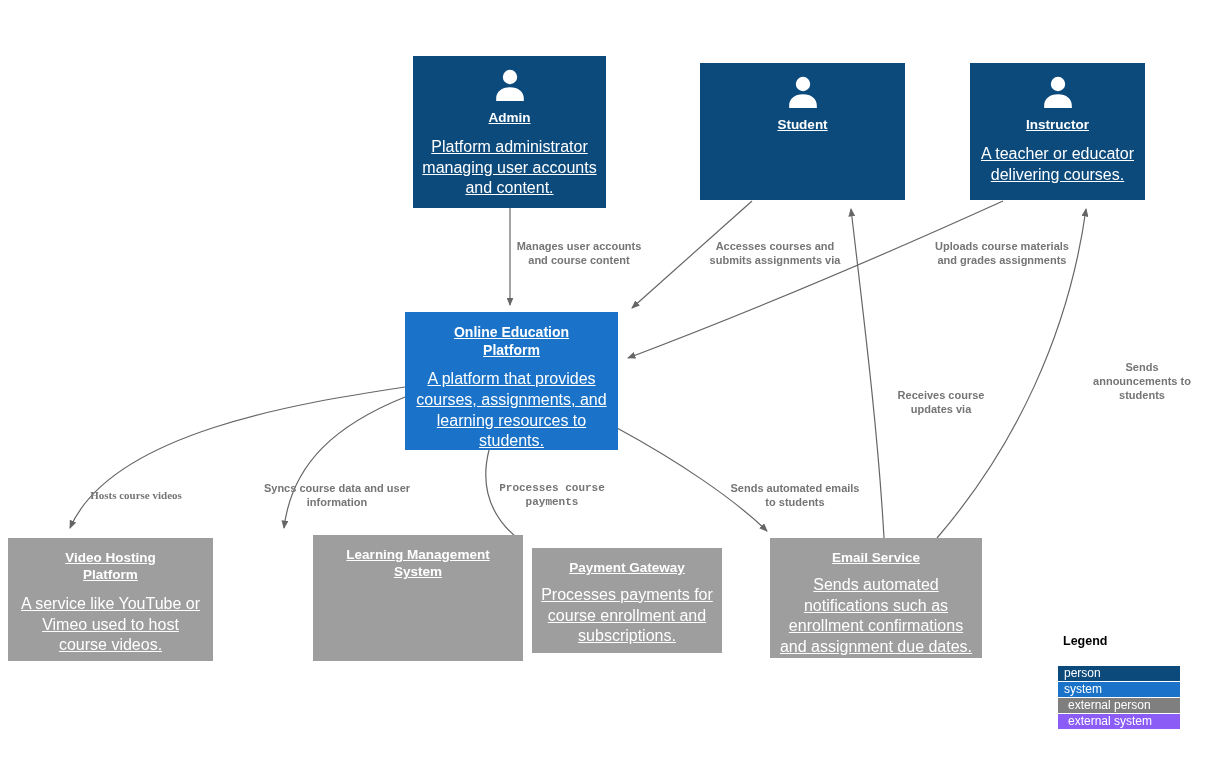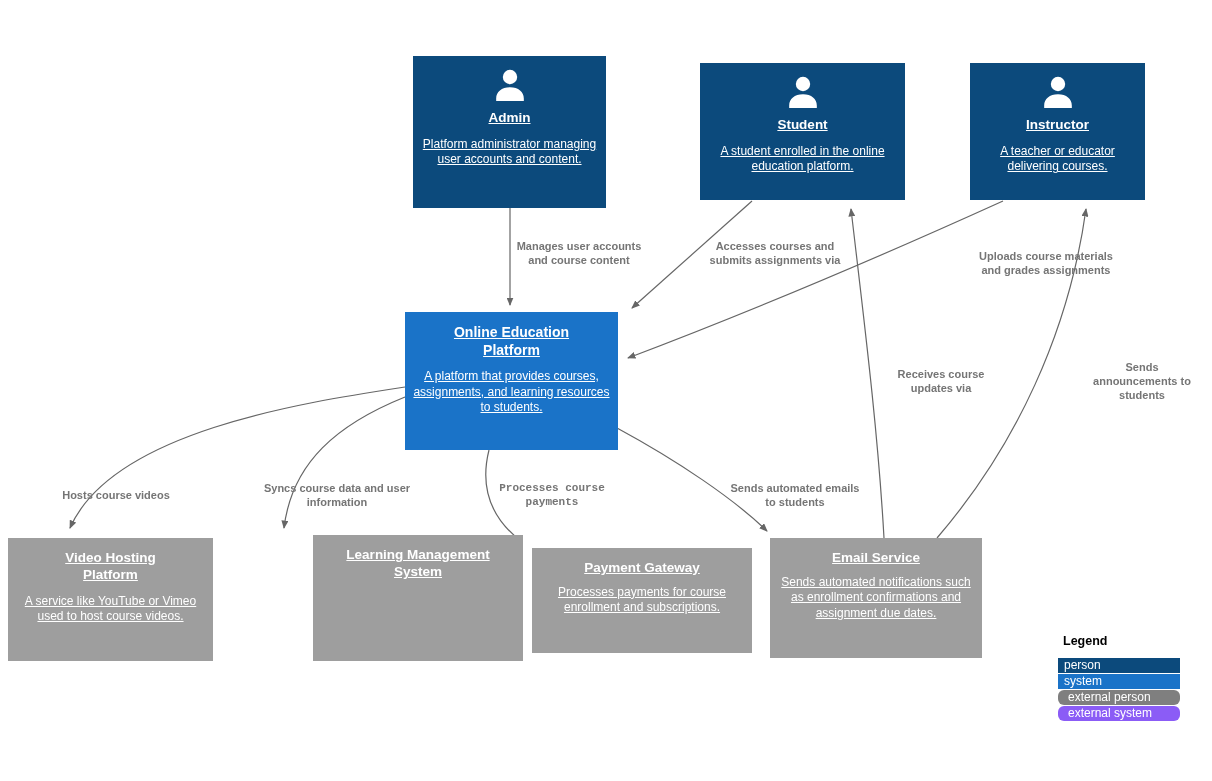--- a/index.html
+++ b/index.html
@@ -8,39 +8,39 @@
     font-family:"Liberation Sans", sans-serif; overflow:hidden;
   }
   svg.edges { position:absolute; left:0; top:0; width:1212px; height:781px; }
   .node {
     position:absolute; box-sizing:border-box; color:#ffffff;
     display:flex; flex-direction:column; align-items:center;
     text-align:center;
     text-decoration:underline;
   }
   .node .title { font-weight:bold; font-size:13.5px; line-height:1.25; }
-  .node .desc  { font-size:12px; line-height:1.3; margin-top:10px; padding:0 8px; }
+  .node .desc  { font-size:16px; line-height:1.3; margin-top:10px; padding:0 8px; }
   .person-node { padding-top:10px; }
   .person-node .title { margin-top:2px; }
   .platform-node { padding-top:12px; }
   .platform-node .title { font-size:14px; }
   .ext-node { padding-top:12px; }
   .icon-person { width:42px; height:42px; }
   .edge-label {
     position:absolute; font-size:11px; font-weight:bold; color:#757575;
     text-align:center; line-height:1.25; transform:translateX(-50%);
   }
   .legend { position:absolute; }
-  .legend .legend-title { font-size:12.5px; font-weight:bold; color:#000; margin:0 0 10px 5px; }
+  .legend .legend-title { font-size:12.5px; font-weight:bold; color:#000; margin:0 0 18px 5px; }
   .legend .legend-row {
     width:122px; height:15px; line-height:15px; margin-bottom:1px;
     color:#ffffff; font-size:12px; padding-left:6px; box-sizing:border-box;
     white-space:nowrap; overflow:hidden;
   }
-  .legend .legend-row.indent { padding-left:10px;border-radius:6px; }
+  .legend .legend-row.indent { padding-left:10px; }
 </style>
 </head>
 <body>
 
 <div id="canvas">
 
   <svg class="edges" viewBox="0 0 1212 781">
     <defs>
       <marker id="arrow" markerWidth="9" markerHeight="7" refX="7.5" refY="3.5" orient="auto" markerUnits="userSpaceOnUse">
         <path d="M0,0 L8.5,3.5 L0,7 z" fill="#666666"></path>
@@ -67,21 +67,20 @@
     <div class="title">Admin</div>
     <div class="desc">Platform administrator managing user accounts and content.</div>
   </div>
 
   <div class="node person-node" style="left: 700px; top: 63px; width: 205px; height: 137px; background-color: rgb(12, 74, 124);">
     <svg class="icon-person" viewBox="0 0 24 24">
       <circle cx="12" cy="6.3" r="4.1" fill="#ffffff"></circle>
       <path d="M12 12.2c-4.8 0-7.9 2.7-7.9 6.4V20h15.8v-1.4c0-3.7-3.1-6.4-7.9-6.4z" fill="#ffffff"></path>
     </svg>
     <div class="title">Student</div>
-    <div class="desc">A student enrolled in the online education platform.</div>
   </div>
 
   <div class="node person-node" style="left: 970px; top: 63px; width: 175px; height: 137px; background-color: rgb(12, 74, 124);">
     <svg class="icon-person" viewBox="0 0 24 24">
       <circle cx="12" cy="6.3" r="4.1" fill="#ffffff"></circle>
       <path d="M12 12.2c-4.8 0-7.9 2.7-7.9 6.4V20h15.8v-1.4c0-3.7-3.1-6.4-7.9-6.4z" fill="#ffffff"></path>
     </svg>
     <div class="title">Instructor</div>
     <div class="desc">A teacher or educator delivering courses.</div>
   </div>
@@ -93,38 +92,38 @@
 
   <div class="node ext-node" style="left: 8px; top: 538px; width: 205px; height: 123px; background-color: rgb(158, 158, 158);">
     <div class="title" style="max-width:130px;">Video Hosting Platform</div>
     <div class="desc">A service like YouTube or Vimeo used to host course videos.</div>
   </div>
 
   <div class="node ext-node" style="left: 275px; top: 535px; width: 210px; height: 126px; background-color: rgb(158, 158, 158); margin-left: 38px;">
     <div class="title" style="max-width:170px;">Learning Management System</div>
   </div>
 
-  <div class="node ext-node" style="left: 532px; top: 548px; width: 220px; height: 105px; background-color: rgb(158, 158, 158);">
+  <div class="node ext-node" style="left: 532px; top: 548px; width: 190px; height: 105px; background-color: rgb(158, 158, 158);">
     <div class="title">Payment Gateway</div>
     <div class="desc" style="margin-top:8px;">Processes payments for course enrollment and subscriptions.</div>
   </div>
 
   <div class="node ext-node" style="left: 770px; top: 538px; width: 212px; height: 120px; background-color: rgb(158, 158, 158);">
     <div class="title">Email Service</div>
     <div class="desc" style="margin-top:8px;">Sends automated notifications such as enrollment confirmations and assignment due dates.</div>
   </div>
 
   <div class="edge-label" style="left:579px; top:240px; width:140px;">Manages user accounts and course content</div>
   <div class="edge-label" style="left:775px; top:240px; width:150px;">Accesses courses and submits assignments via</div>
-  <div class="edge-label" style="left:1002px; top:250px; width:150px;margin-left:44px;">Uploads course materials and grades assignments</div>
-  <div class="edge-label" style="left:116px; top:489px; width:165px;">Hosts course videos</div>
+  <div class="edge-label" style="left:1002px; top:240px; width:150px;">Uploads course materials and grades assignments</div>
+  <div class="edge-label" style="left:136px; top:489px; width:165px;font-family:Liberation Serif, serif;">Hosts course videos</div>
   <div class="edge-label" style="left:337px; top:482px; width:155px;">Syncs course data and user information</div>
   <div class="edge-label" style="left:552px; top:482px; width:120px;font-family:Liberation Mono, monospace;">Processes course payments</div>
   <div class="edge-label" style="left:795px; top:482px; width:130px;">Sends automated emails to students</div>
-  <div class="edge-label" style="left:941px; top:368px; width:110px;">Receives course updates via</div>
+  <div class="edge-label" style="left:941px; top:389px; width:110px;">Receives course updates via</div>
   <div class="edge-label" style="left:1142px; top:361px; width:120px;">Sends announcements to students</div>
 
   <div class="legend" style="left:1058px; top:634px;">
     <div class="legend-title">Legend</div>
     <div class="legend-row" style="background-color: rgb(12, 74, 124);">person</div>
     <div class="legend-row" style="background-color: rgb(26, 115, 200);">system</div>
     <div class="legend-row indent" style="background-color: rgb(127, 127, 127);">external person</div>
     <div class="legend-row indent" style="background-color: #8b5cf6;">external system</div>
   </div>
 

